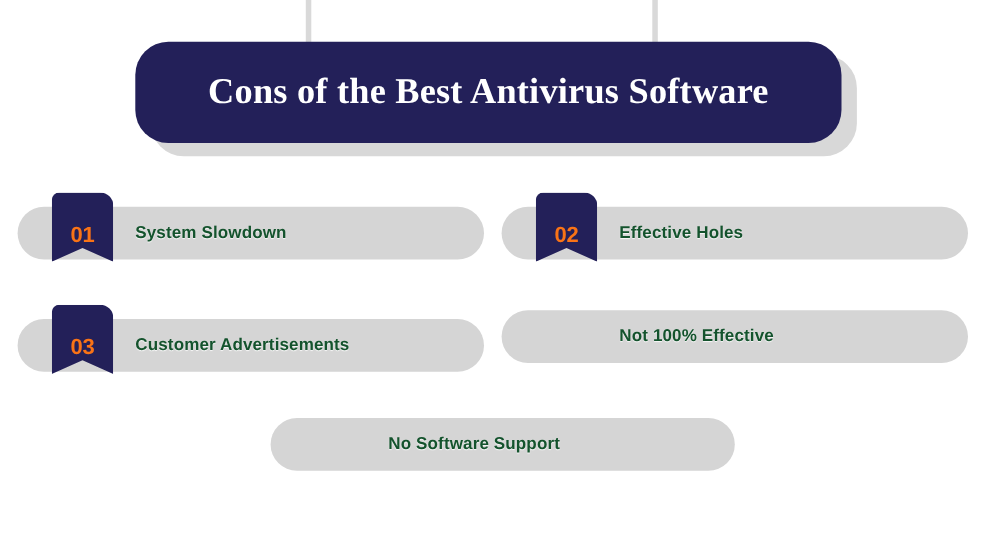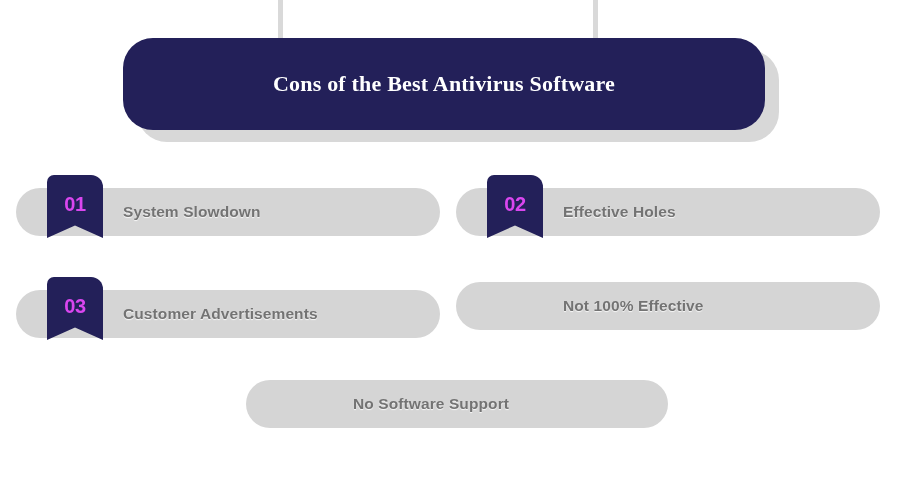--- a/index.html
+++ b/index.html
@@ -66,21 +66,21 @@
     border-radius: 30px;
     display: flex;
     align-items: center;
     justify-content: center;
   }
 
   .banner-title {
     color: #ffffff;
     font-family: "Liberation Serif", serif;
     font-weight: bold;
-    font-size: 22px;
+    font-size: 33px;
     letter-spacing: 0.2px;
     white-space: nowrap;
     text-align: center;
   }
 
   
   .item {
     position: absolute;
     height: 48px;
   }
@@ -105,37 +105,37 @@
     background: #232059;
     border-radius: 7px 12px 0 0;
     -webkit-clip-path: polygon(0% 0%, 100% 0%, 100% 100%, 50% 80%, 0% 100%);
     clip-path: polygon(0% 0%, 100% 0%, 100% 100%, 50% 80%, 0% 100%);
     display: flex;
     align-items: flex-start;
     justify-content: center;
   }
 
   .badge-num {
-    color: #d946ef;
+    color: #f97316;
     font-family: "Liberation Sans", sans-serif;
     font-weight: bold;
     font-size: 20px;
     letter-spacing: -0.3px;
-    margin-top: 19px;
+    margin-top: 29px;
     line-height: 1;
   }
 
   .item-label {
     position: absolute;
     left: 107px;
     top: 0;
     height: 48px;
     display: flex;
     align-items: center;
-    color: #737373;
+    color: #14532d;
     font-family: "Liberation Sans", sans-serif;
     font-weight: bold;
     font-size: 15.5px;
     letter-spacing: 0.1px;
     white-space: nowrap;
     text-shadow: 0 1px 1px rgba(255,255,255,0.85);
   }
 
   
   .item-1 { left: 16px;  top: 188px; width: 424px; }

